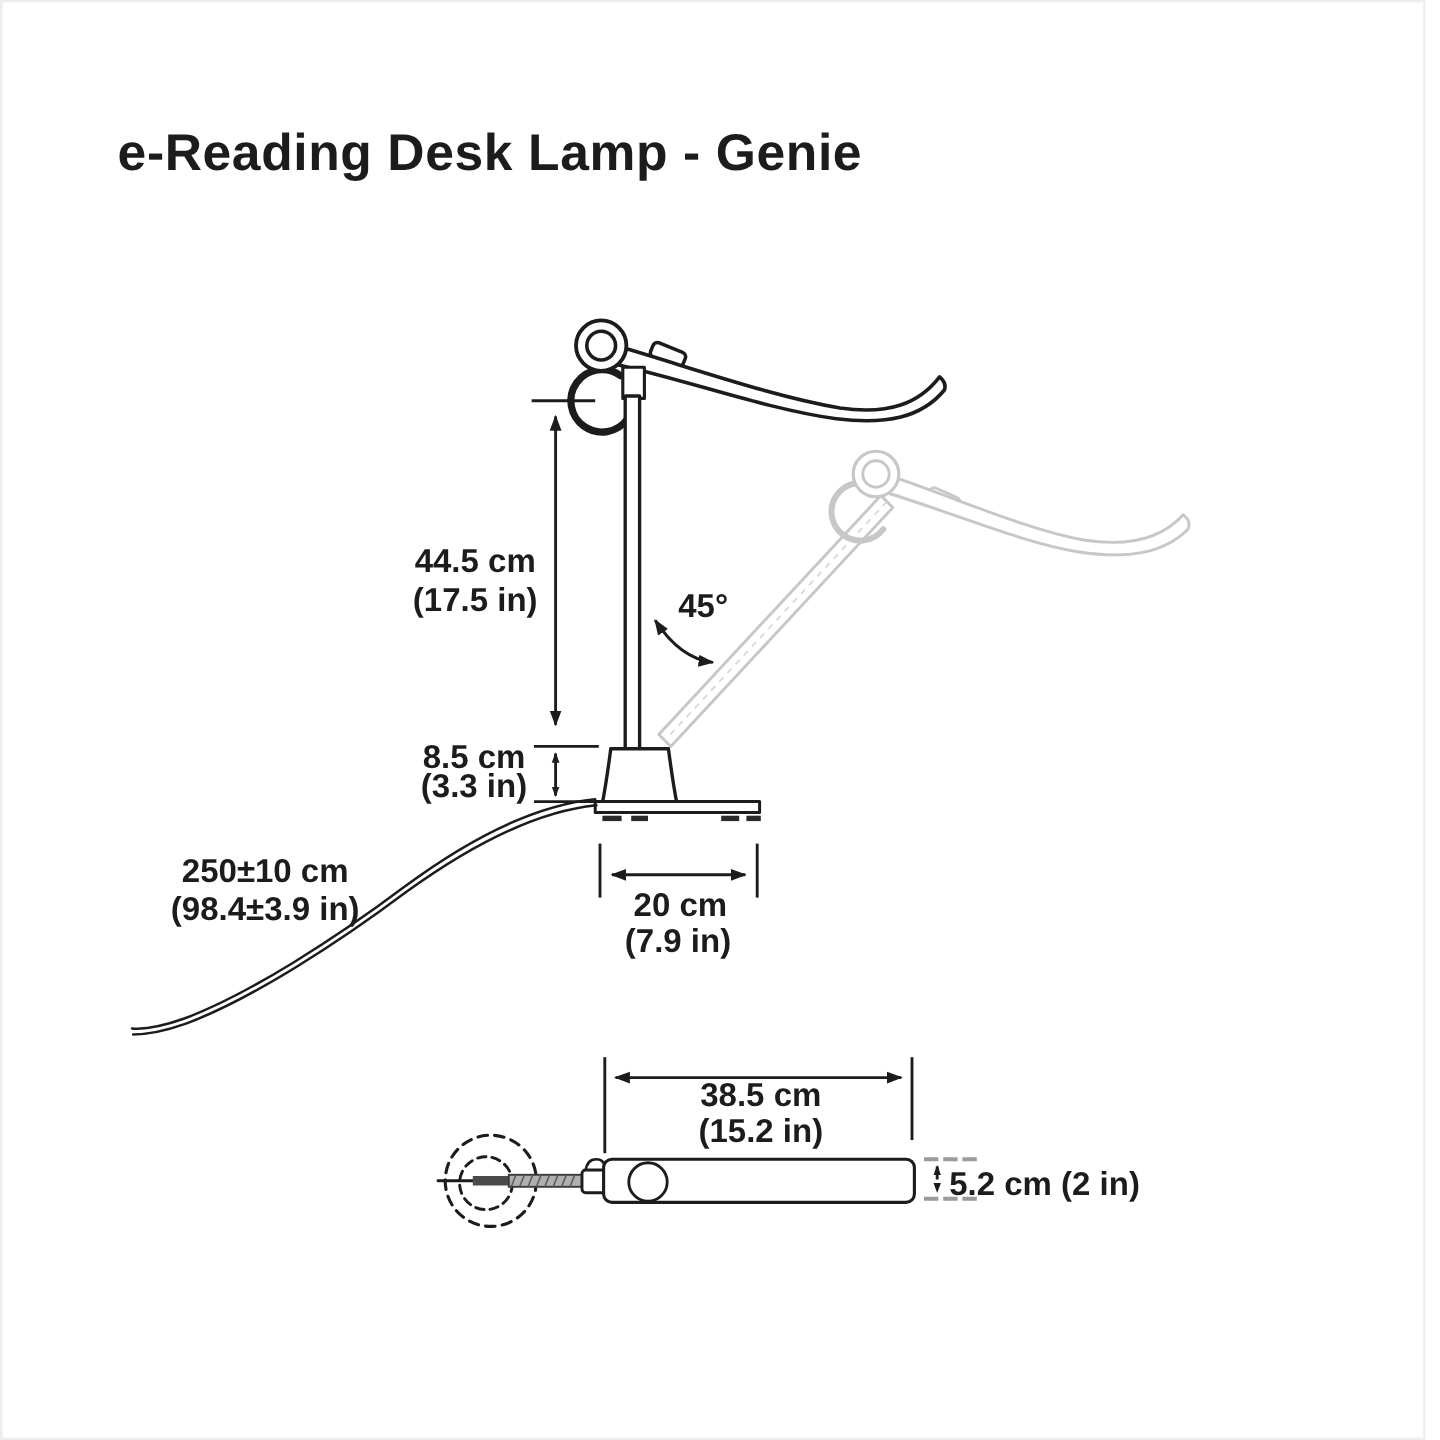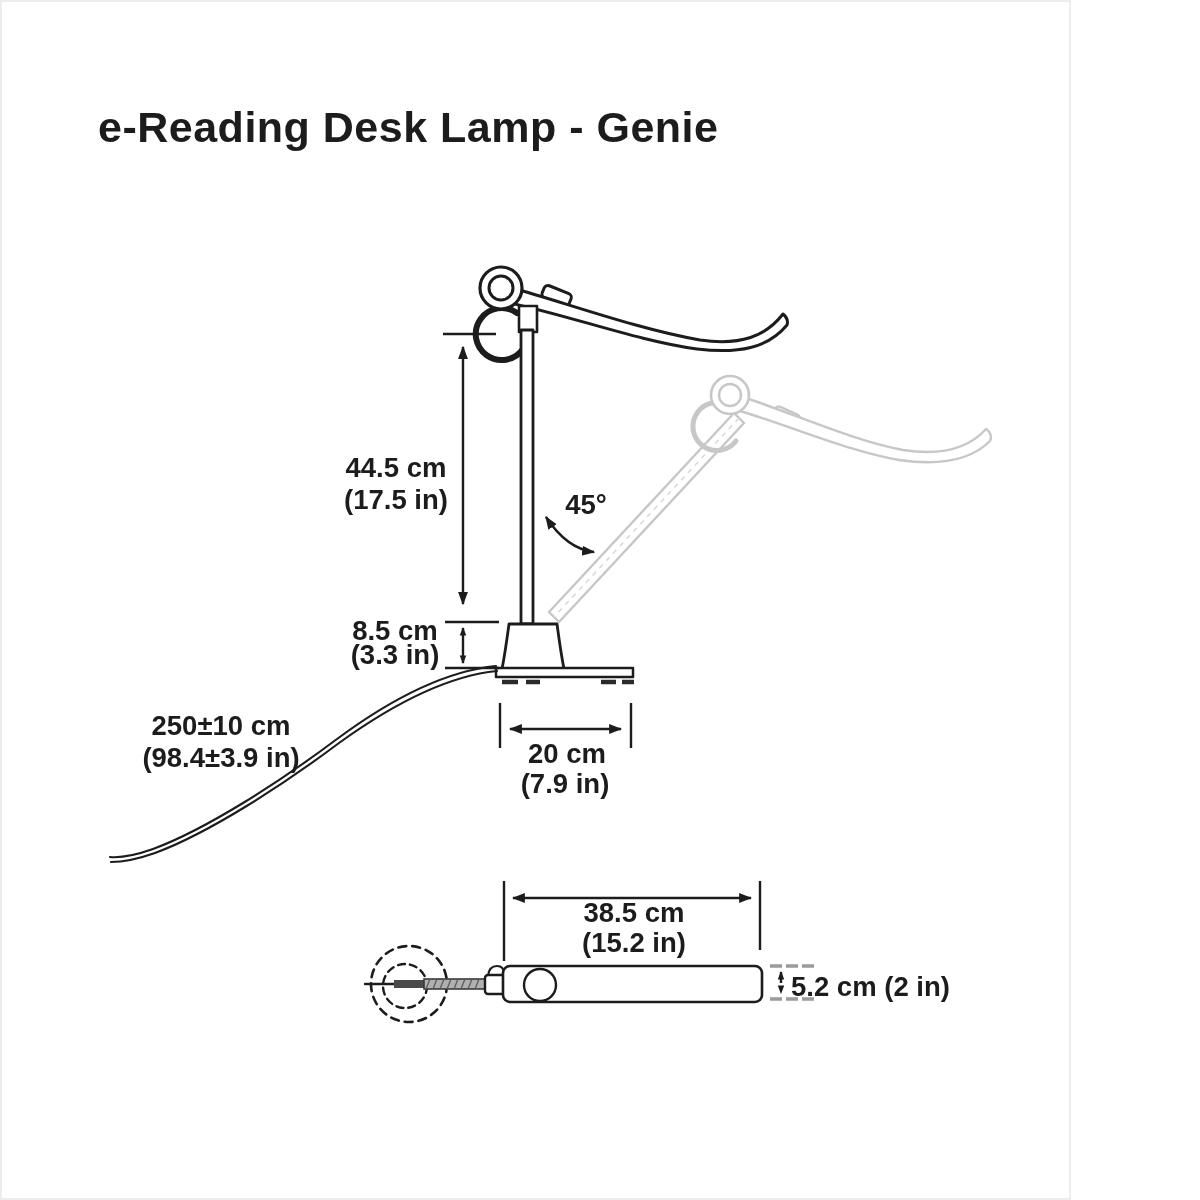--- a/index.html
+++ b/index.html
@@ -1,18 +1,18 @@
 <!DOCTYPE html>
 <html><head>
 <meta charset="utf-8">
 <style>
   html,body{margin:0;padding:0;background:#ffffff;}
   .canvas{
     position:relative;
-    width:1071px;height:1200px;
+    width:1188px;height:1200px;
     background:#ffffff;
     font-family:"Liberation Sans",sans-serif;
     overflow:hidden;
   }
   .frame{position:absolute;inset:0;border:2px solid #ededed;pointer-events:none;}
   svg{display:block;}
   .ink{stroke:#1c1c1c;fill:none;stroke-linecap:round;stroke-linejoin:round;}
   .inkfill{stroke:#1c1c1c;fill:#ffffff;stroke-linecap:round;stroke-linejoin:round;}
   .ghost{stroke:#c7c7c7;fill:none;stroke-linecap:round;stroke-linejoin:round;}
   .ghostfill{stroke:#c7c7c7;fill:#ffffff;stroke-linecap:round;stroke-linejoin:round;}

